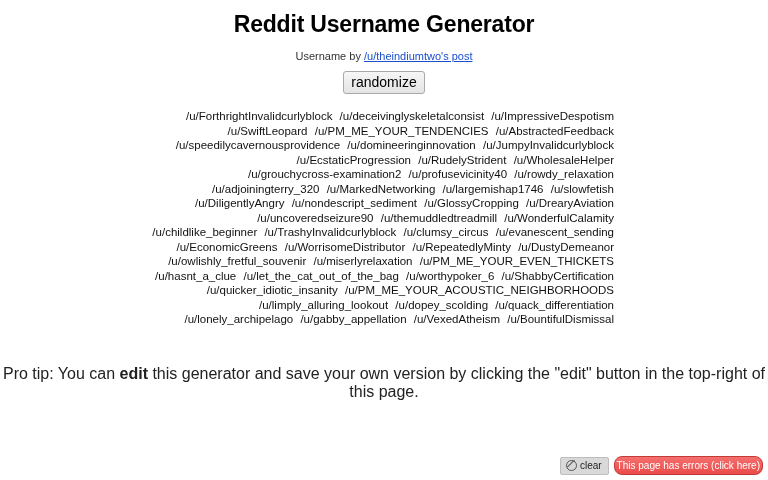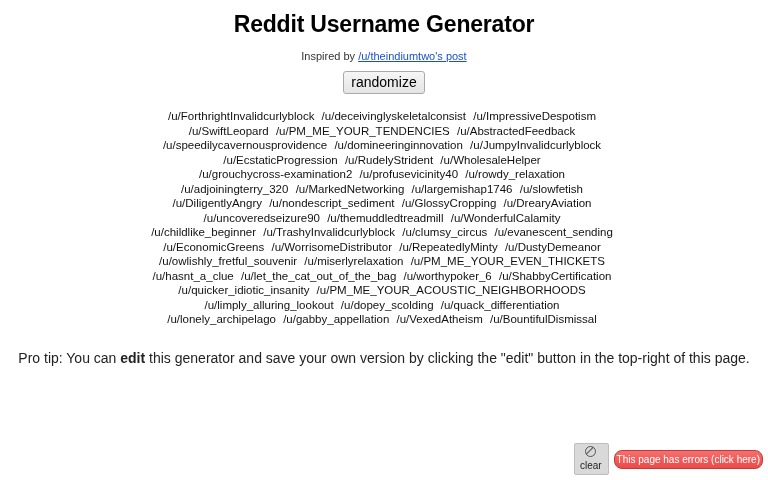--- a/index.html
+++ b/index.html
@@ -47,37 +47,37 @@
     background: #efefef;
     background: linear-gradient(#f6f6f6, #e4e4e4);
     border: 1px solid #a9a9a9;
     border-radius: 3px;
     padding: 2px 7px 3px 7px;
     cursor: pointer;
   }
   .names {
     margin: 0;
     padding: 0;
-    text-align: center;
+    text-align: right;
     line-height: 14.5px;
     font-size: 11.5px;
     color: #111111;
     margin-top: 15px;
     padding-left: 150px;
     padding-right: 150px;
   }
   .names .name {
     white-space: nowrap;
     margin-right: 4px;
   }
   .protip {
     text-align: center;
-    font-size: 14px;
+    font-size: 16px;
     color: #222222;
-    margin-top: 23px;
+    margin-top: 38px;
   }
   .protip b {
     font-weight: bold;
   }
   .badge-bar {
     position: absolute;
     right: 5px;
     bottom: 5px;
     display: flex;
     align-items: center;
@@ -87,21 +87,20 @@
     background: #d9d9d9;
     border: 1px solid #bdbdbd;
     border-radius: 2px;
     font-size: 10px;
     color: #222222;
     padding: 2px 6px 3px 5px;
     display: flex;
     align-items: center;
     gap: 3px;
     cursor: pointer;
-    flex-direction: column;
   }
   .no-icon {
     display: inline-block;
     width: 9px;
     height: 9px;
     border: 1.4px solid #555;
     border-radius: 50%;
     position: relative;
   }
   .no-icon::after {
@@ -127,21 +126,21 @@
   }
 </style>
 </head>
 <body>
 
 <div id="page">
 
   <h1 class="title">Reddit Username Generator</h1>
 
   <p class="inspired">
-    <span>Inspired by </span><a href="#">/u/theindiumtwo's post</a>
+    <span>Username by </span><a href="#">/u/theindiumtwo's post</a>
   </p>
 
   <div class="randomize-wrap">
     <button class="randomize">randomize</button>
   </div>
 
   <div class="names" id="names-list"><span class="name">/u/ForthrightInvalidcurlyblock</span> <span class="name">/u/deceivinglyskeletalconsist</span> <span class="name">/u/ImpressiveDespotism</span> <span class="name">/u/SwiftLeopard</span> <span class="name">/u/PM_ME_YOUR_TENDENCIES</span> <span class="name">/u/AbstractedFeedback</span> <span class="name">/u/speedilycavernousprovidence</span> <span class="name">/u/domineeringinnovation</span> <span class="name">/u/JumpyInvalidcurlyblock</span> <span class="name">/u/EcstaticProgression</span> <span class="name">/u/RudelyStrident</span> <span class="name">/u/WholesaleHelper</span> <span class="name">/u/grouchycross-examination2</span> <span class="name">/u/profusevicinity40</span> <span class="name">/u/rowdy_relaxation</span> <span class="name">/u/adjoiningterry_320</span> <span class="name">/u/MarkedNetworking</span> <span class="name">/u/largemishap1746</span> <span class="name">/u/slowfetish</span> <span class="name">/u/DiligentlyAngry</span> <span class="name">/u/nondescript_sediment</span> <span class="name">/u/GlossyCropping</span> <span class="name">/u/DrearyAviation</span> <span class="name">/u/uncoveredseizure90</span> <span class="name">/u/themuddledtreadmill</span> <span class="name">/u/WonderfulCalamity</span> <span class="name">/u/childlike_beginner</span> <span class="name">/u/TrashyInvalidcurlyblock</span> <span class="name">/u/clumsy_circus</span> <span class="name">/u/evanescent_sending</span> <span class="name">/u/EconomicGreens</span> <span class="name">/u/WorrisomeDistributor</span> <span class="name">/u/RepeatedlyMinty</span> <span class="name">/u/DustyDemeanor</span> <span class="name">/u/owlishly_fretful_souvenir</span> <span class="name">/u/miserlyrelaxation</span> <span class="name">/u/PM_ME_YOUR_EVEN_THICKETS</span> <span class="name">/u/hasnt_a_clue</span> <span class="name">/u/let_the_cat_out_of_the_bag</span> <span class="name">/u/worthypoker_6</span> <span class="name">/u/ShabbyCertification</span> <span class="name">/u/quicker_idiotic_insanity</span> <span class="name">/u/PM_ME_YOUR_ACOUSTIC_NEIGHBORHOODS</span> <span class="name">/u/limply_alluring_lookout</span> <span class="name">/u/dopey_scolding</span> <span class="name">/u/quack_differentiation</span> <span class="name">/u/lonely_archipelago</span> <span class="name">/u/gabby_appellation</span> <span class="name">/u/VexedAtheism</span> <span class="name">/u/BountifulDismissal</span> </div>
 
   <p class="protip">
     <span>Pro tip: You can </span><b>edit</b><span> this generator and save your own version by clicking the "edit" button in the top-right of this page.</span>

